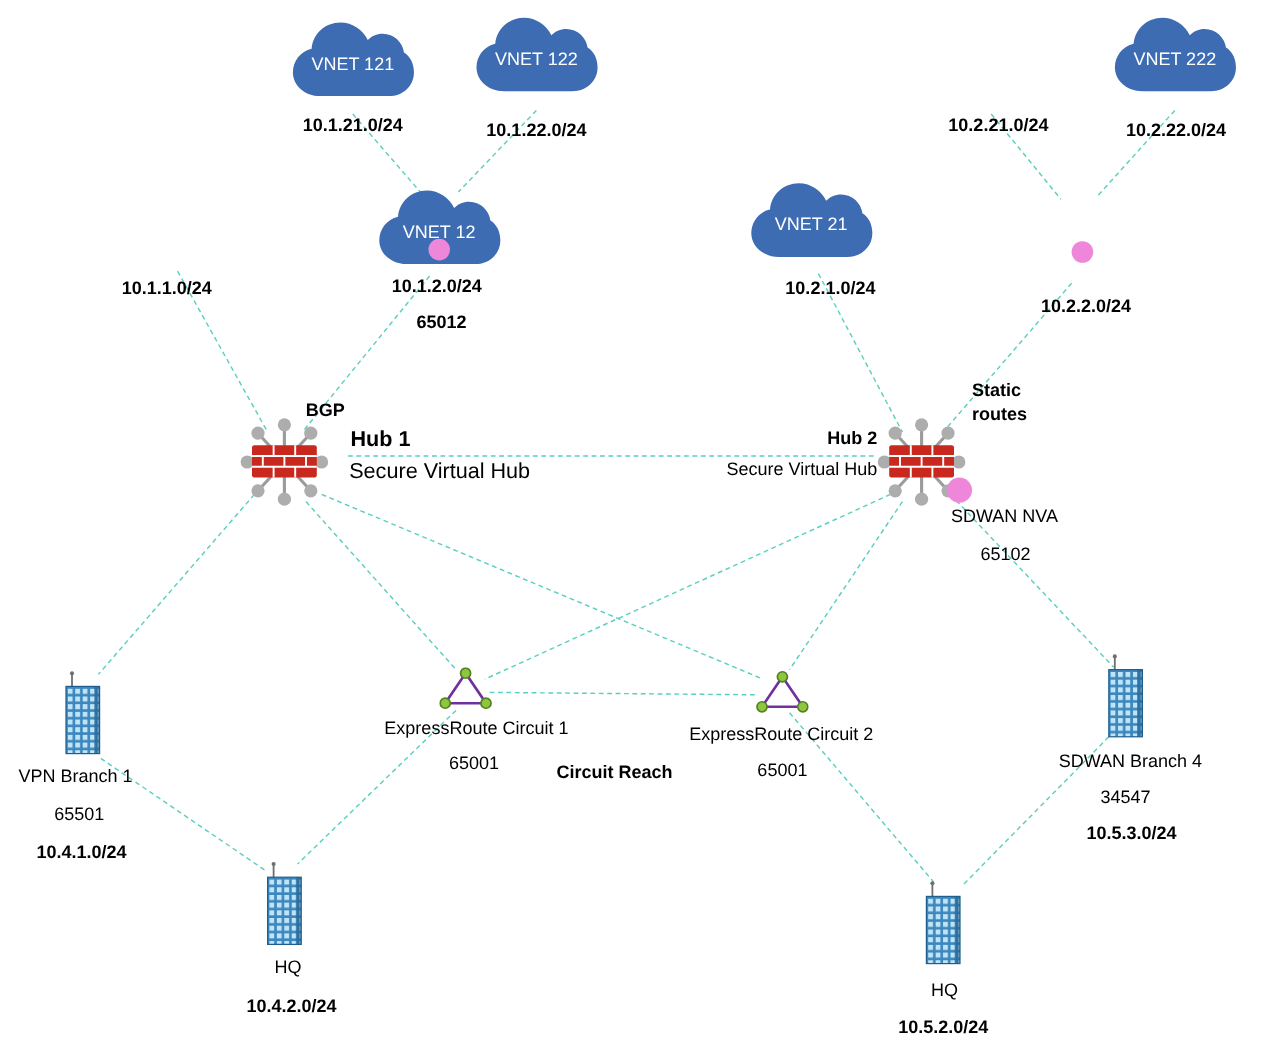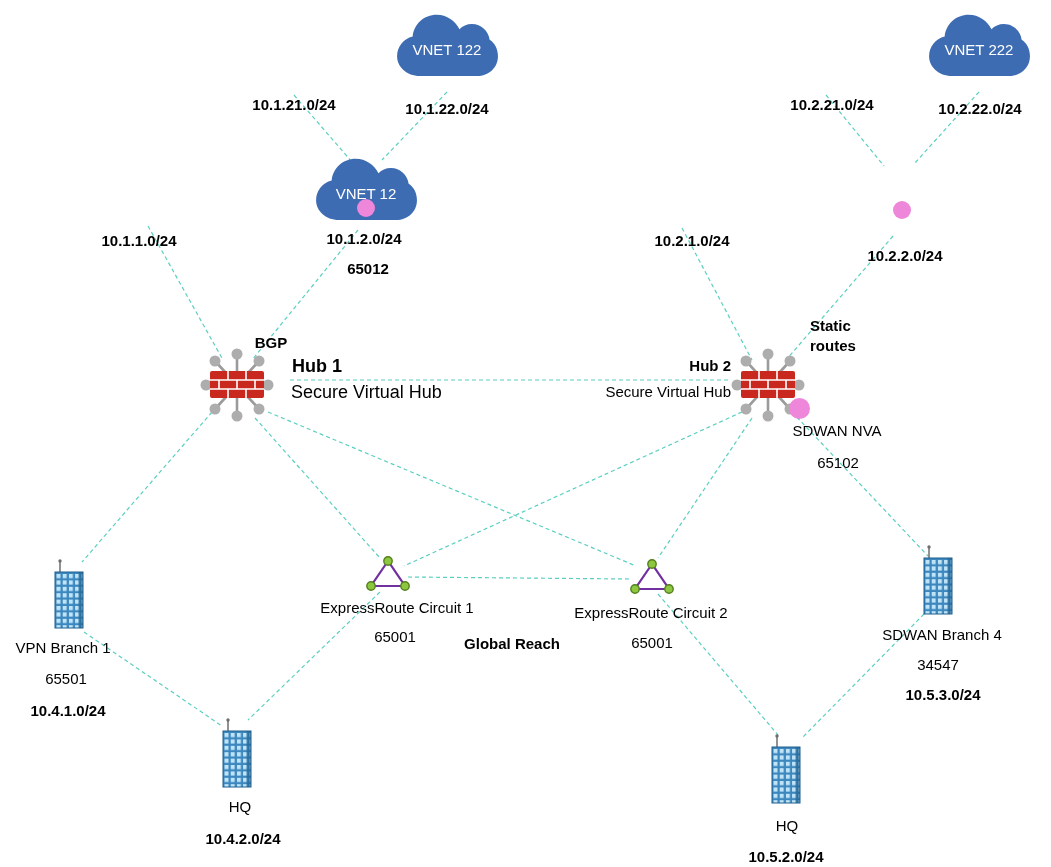--- a/index.html
+++ b/index.html
@@ -104,37 +104,49 @@
       <line x1="752" y1="418" x2="658" y2="558"></line>
       <line x1="792" y1="412" x2="928" y2="556"></line>
       <line x1="380" y1="592" x2="248" y2="720"></line>
       <line x1="658" y1="594" x2="778" y2="735"></line>
       <line x1="84" y1="632" x2="222" y2="726"></line>
       <line x1="924" y1="614" x2="802" y2="738"></line>
       <line x1="408" y1="577" x2="630" y2="579"></line>
     </g>
   </svg>
 
+  <div class="cloud" style="left:242px;top:14px">
+    <svg width="104" height="76" viewBox="0 0 100 70">
+        <use href="#sym-cloud"></use>
+      </svg>
+    <span class="cloud-label">VNET 121</span>
+  </div>
   <div class="cloud" style="left:395px;top:10px">
     <svg width="104" height="76" viewBox="0 0 100 70">
         <use href="#sym-cloud"></use>
       </svg>
     <span class="cloud-label">VNET 122</span>
   </div>
   <div class="cloud" style="left:927px;top:10px">
     <svg width="104" height="76" viewBox="0 0 100 70">
         <use href="#sym-cloud"></use>
       </svg>
     <span class="cloud-label">VNET 222</span>
   </div>
   <div class="cloud" style="left:314px;top:154px">
     <svg width="104" height="76" viewBox="0 0 100 70">
         <use href="#sym-cloud"></use>
       </svg>
     <span class="cloud-label">VNET 12</span>
+  </div>
+  <div class="cloud" style="left:624px;top:148px">
+    <svg width="104" height="76" viewBox="0 0 100 70">
+        <use href="#sym-cloud"></use>
+      </svg>
+    <span class="cloud-label">VNET 21</span>
   </div>
 
   <div class="pink-dot" style="left:357px;top:199px;width:18px;height:18px"></div>
   <div class="pink-dot" style="left:893px;top:201px;width:18px;height:18px"></div>
 
   <div class="lbl bold" style="left:294px;top:97px">10.1.21.0/24</div>
   <div class="lbl bold" style="left:447px;top:101px">10.1.22.0/24</div>
   <div class="lbl bold" style="left:832px;top:97px">10.2.21.0/24</div>
   <div class="lbl bold" style="left:980px;top:101px">10.2.22.0/24</div>
   <div class="lbl bold" style="left:139px;top:233px">10.1.1.0/24</div>
@@ -173,21 +185,21 @@
   <div class="lbl" style="left:395px;top:629px">65001</div>
 
   <div class="node" style="left:630px;top:559px">
     <svg width="44" height="36" viewBox="0 0 44 36">
         <use href="#sym-er-circuit"></use>
       </svg>
   </div>
   <div class="lbl" style="left:651px;top:605px">ExpressRoute Circuit 2</div>
   <div class="lbl" style="left:652px;top:635px">65001</div>
 
-  <div class="lbl bold" style="left:512px;top:636px">Global Reach</div>
+  <div class="lbl bold" style="left:512px;top:636px">Circuit Reach</div>
 
   <div class="node" style="left:52px;top:558px">
     <svg width="34" height="72" viewBox="0 0 34 72">
         <use href="#sym-building"></use>
       </svg>
   </div>
   <div class="lbl" style="left:63px;top:640px">VPN Branch 1</div>
   <div class="lbl" style="left:66px;top:671px">65501</div>
   <div class="lbl bold" style="left:68px;top:703px">10.4.1.0/24</div>
 

